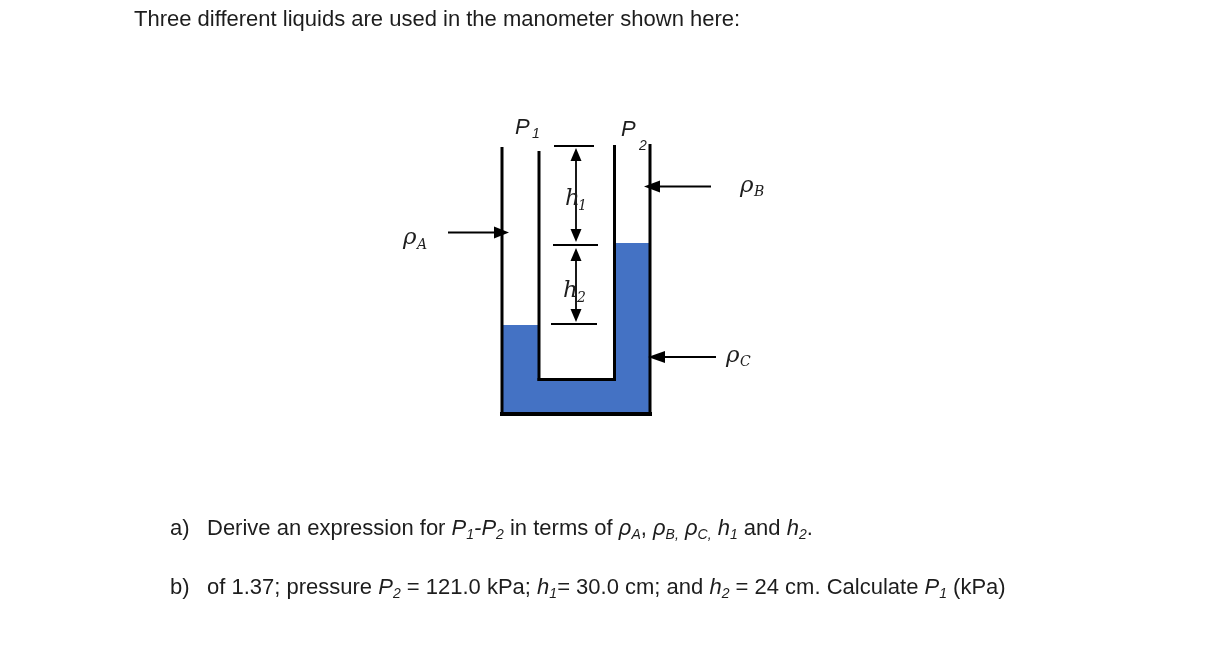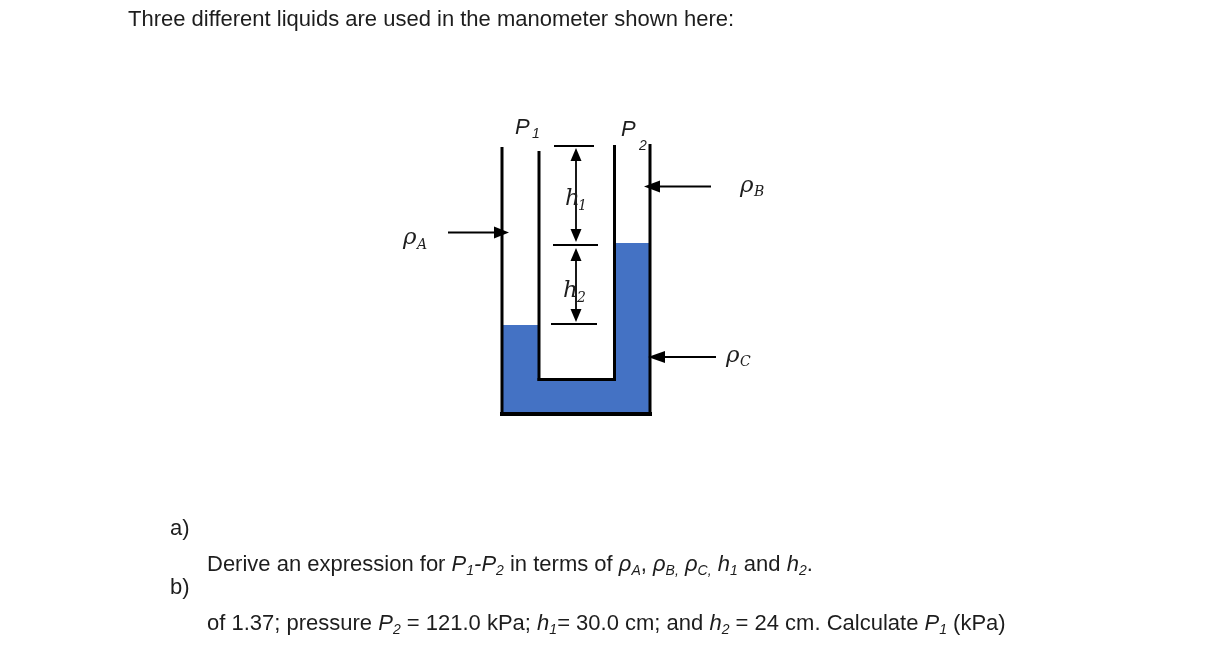--- a/index.html
+++ b/index.html
@@ -2,21 +2,21 @@
 <html style="--ink: #1d1d1d; --line: #000000;"><head>
 <meta charset="utf-8">
 <style>
   :root { --ink:#1d1d1d; --line:#000000; }
   html,body { margin:0; padding:0; background:#ffffff; }
   .canvas {
     position:relative; width:1223px; height:672px; background:#ffffff;
     font-family:"Liberation Sans", sans-serif; color:var(--ink); overflow:hidden;
   }
   .title {
-    position:absolute; left:128px; top:5px; font-size:22px; line-height:28px;
+    position:absolute; left:134px; top:5px; font-size:22px; line-height:28px;
     white-space:nowrap;
   }
   .diagram-svg { position:absolute; left:0; top:0; }
 
   
   .wall   { stroke:var(--line); stroke-width:3;   fill:none; }
   .wallb  { stroke:var(--line); stroke-width:4;   fill:none; }
   .tick   { stroke:var(--line); stroke-width:1.8; fill:none; }
   .dim    { stroke:var(--line); stroke-width:1.8; fill:none; }
   .ptr    { stroke:var(--line); stroke-width:2;   fill:none; }
@@ -25,21 +25,21 @@
   
   text { fill:var(--ink); }
   .lbl-serif     { font-family:"DejaVu Serif", serif; font-style:italic; font-size:23px; }
   .lbl-serif-sub { font-family:"DejaVu Serif", serif; font-style:italic; font-size:14px; }
   .lbl-sans      { font-family:"Liberation Sans", sans-serif; font-style:italic; font-size:22px; }
   .lbl-sans-sub  { font-family:"Liberation Sans", sans-serif; font-style:italic; font-size:14px; }
 
   
   .question { position:absolute; left:170px; display:flex; font-size:22px; line-height:28.5px; }
   .qmarker  { width:37px; flex:0 0 auto; }
-  .qtext    { white-space:nowrap;margin-top:36px; }
+  .qtext    { white-space:nowrap; }
   .seg-n    { }
   .seg-i    { font-style:italic; }
   .seg-isub { font-style:italic; font-size:14px; vertical-align:-4px; line-height:1; }
 </style>
 </head>
 <body>
 
 <div class="canvas">
 
   <div class="title">Three different liquids are used in the manometer shown here:</div>

